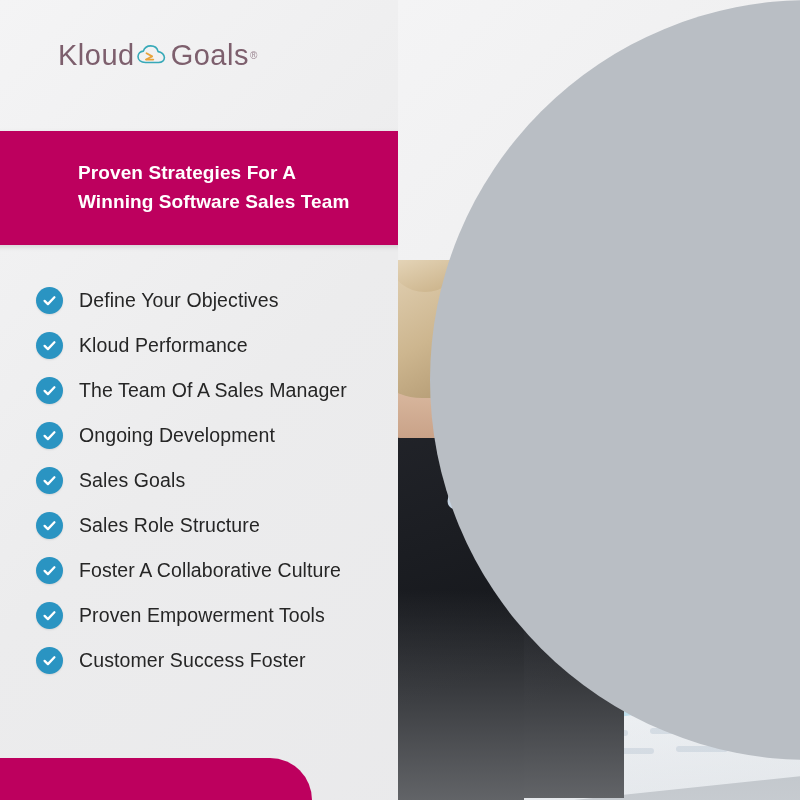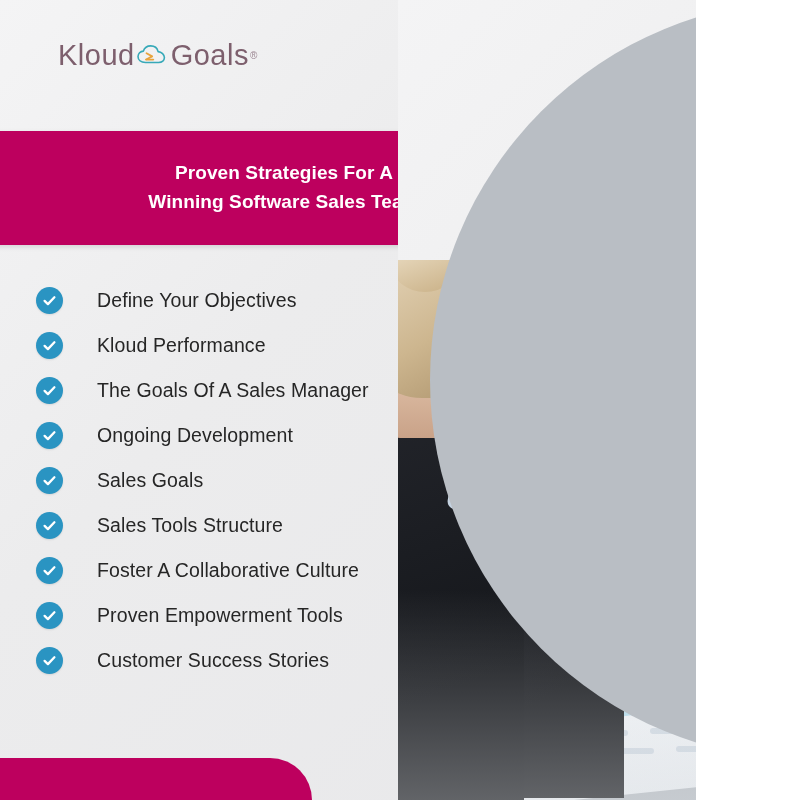--- a/index.html
+++ b/index.html
@@ -8,25 +8,24 @@
   }
   body {
     width: 800px;
     height: 800px;
     font-family: "Liberation Sans", sans-serif;
     overflow: hidden;
   }
 
   .poster {
     position: relative;
-    width: 696px;
+    width: 800px;
     height: 800px;
     background: linear-gradient(135deg, #f4f4f5 0%, #ececed 40%, #e8e8ea 100%);
     overflow: hidden;
-    text-align: center;
   }
 
   
   .photo-panel {
     position: absolute;
     left: 398px;
     top: 0;
     width: 402px;
     height: 800px;
     overflow: hidden;
@@ -526,21 +525,21 @@
     height: 27px;
     border-radius: 50%;
     background: #2a94c2;
     display: flex;
     align-items: center;
     justify-content: center;
     box-shadow: 0 1px 2px rgba(0,0,0,.10);
   }
   .check-icon svg { display: block; }
   .check-label {
-    margin-left: 34px;
+    margin-left: 16px;
     font-size: 19.5px;
     color: #262626;
     font-weight: 400;
     letter-spacing: .1px;
     white-space: nowrap;
   }
 
   
   .bottom-bar {
     position: absolute;
@@ -658,21 +657,21 @@
           </svg>
       </span>
       <span class="check-label">Kloud Performance</span>
     </div>
     <div class="check-item">
       <span class="check-icon">
         <svg width="17" height="17" viewBox="0 0 17 17" aria-hidden="true">
             <path d="M3.6 8.9 L6.9 12.1 L13.4 5.3" fill="none" stroke="#ffffff" stroke-width="2.3" stroke-linecap="round" stroke-linejoin="round"></path>
           </svg>
       </span>
-      <span class="check-label">The Goals Of A Sales Manager</span>
+      <span class="check-label">The Team Of A Sales Manager</span>
     </div>
     <div class="check-item">
       <span class="check-icon">
         <svg width="17" height="17" viewBox="0 0 17 17" aria-hidden="true">
             <path d="M3.6 8.9 L6.9 12.1 L13.4 5.3" fill="none" stroke="#ffffff" stroke-width="2.3" stroke-linecap="round" stroke-linejoin="round"></path>
           </svg>
       </span>
       <span class="check-label">Ongoing Development</span>
     </div>
     <div class="check-item">
@@ -682,21 +681,21 @@
           </svg>
       </span>
       <span class="check-label">Sales Goals</span>
     </div>
     <div class="check-item">
       <span class="check-icon">
         <svg width="17" height="17" viewBox="0 0 17 17" aria-hidden="true">
             <path d="M3.6 8.9 L6.9 12.1 L13.4 5.3" fill="none" stroke="#ffffff" stroke-width="2.3" stroke-linecap="round" stroke-linejoin="round"></path>
           </svg>
       </span>
-      <span class="check-label">Sales Tools Structure</span>
+      <span class="check-label">Sales Role Structure</span>
     </div>
     <div class="check-item">
       <span class="check-icon">
         <svg width="17" height="17" viewBox="0 0 17 17" aria-hidden="true">
             <path d="M3.6 8.9 L6.9 12.1 L13.4 5.3" fill="none" stroke="#ffffff" stroke-width="2.3" stroke-linecap="round" stroke-linejoin="round"></path>
           </svg>
       </span>
       <span class="check-label">Foster A Collaborative Culture</span>
     </div>
     <div class="check-item">
@@ -706,19 +705,19 @@
           </svg>
       </span>
       <span class="check-label">Proven Empowerment Tools</span>
     </div>
     <div class="check-item">
       <span class="check-icon">
         <svg width="17" height="17" viewBox="0 0 17 17" aria-hidden="true">
             <path d="M3.6 8.9 L6.9 12.1 L13.4 5.3" fill="none" stroke="#ffffff" stroke-width="2.3" stroke-linecap="round" stroke-linejoin="round"></path>
           </svg>
       </span>
-      <span class="check-label">Customer Success Stories</span>
+      <span class="check-label">Customer Success Foster</span>
     </div>
   </div>
 
   <div class="bottom-bar"></div>
 
 </div>
 
 </body></html>

